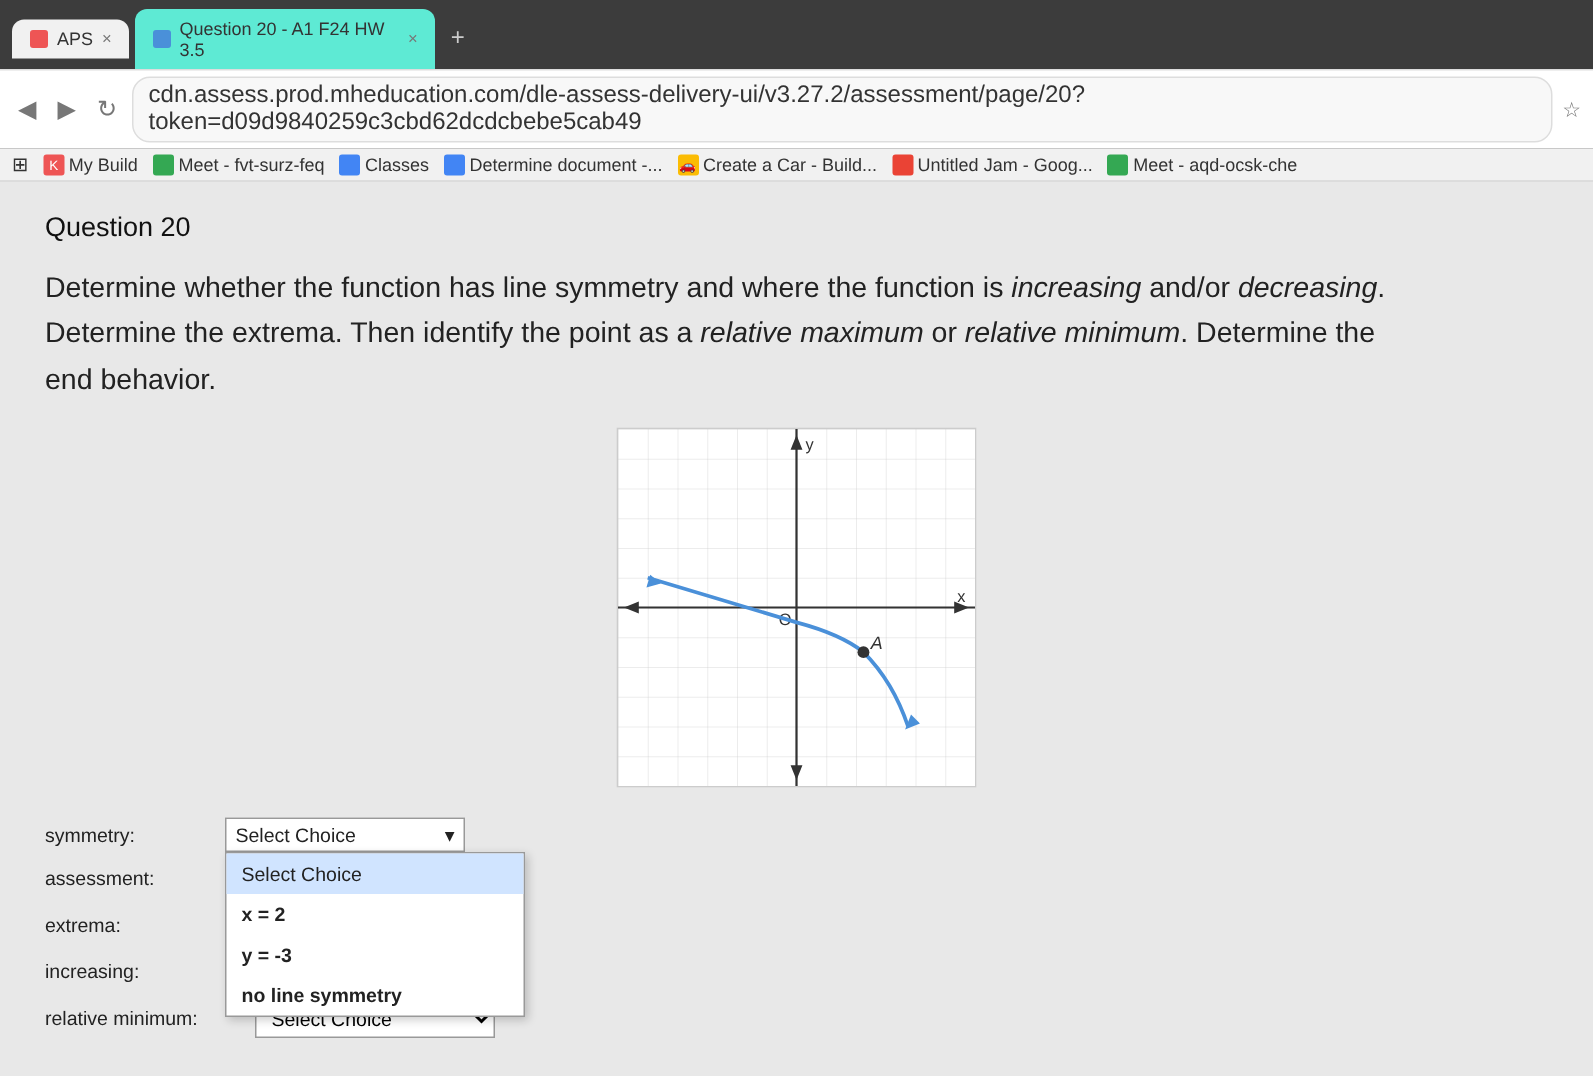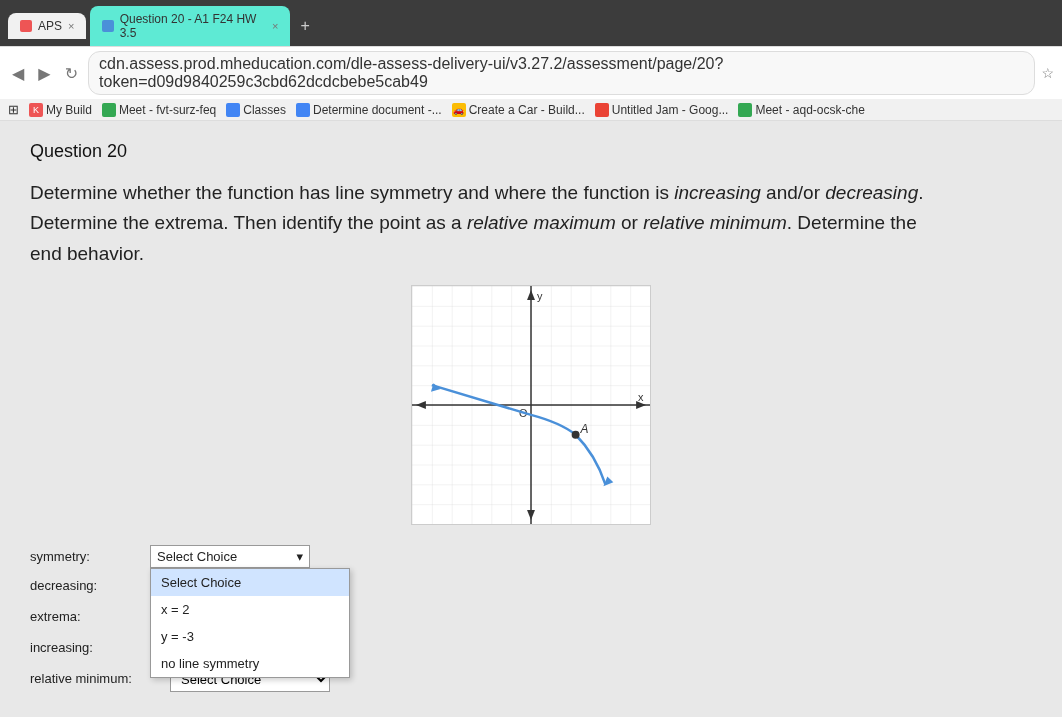--- a/index.html
+++ b/index.html
@@ -34,21 +34,21 @@
     
     .form-area { margin-top: 10px; }
     .form-row { display: flex; align-items: flex-start; margin-bottom: 6px; font-size: 13px; color: #222; position: relative; }
     .form-label { min-width: 120px; padding-top: 4px; }
     select { border: 1px solid #999; background: #fff; padding: 3px 6px; font-size: 13px; min-width: 160px; cursor: pointer; appearance: auto; }
 
     
     .dropdown-open-container { position: relative; display: inline-block; }
     .dropdown-trigger { border: 1px solid #999; background: #fff; padding: 3px 6px; font-size: 13px; min-width: 160px; display: flex; align-items: center; justify-content: space-between; cursor: pointer; }
     .dropdown-list { position: absolute; top: 100%; left: 0; background: #fff; border: 1px solid #999; min-width: 200px; z-index: 10; box-shadow: 2px 2px 6px rgba(0,0,0,0.2); }
-    .dropdown-item { padding: 6px 10px; font-size: 13px; color: #222; cursor: pointer; }
+    .dropdown-item { padding: 6px 10px; font-size: 13px; color: #222; cursor: pointer; font-weight: bold; }
     .dropdown-item.selected-highlight { background: #d0e4ff; font-weight: 500; }
   </style>
 </head>
 <body>
 
 <div class="browser-chrome">
   <div class="tab-bar">
     <div class="tab">
       <span style="width:12px;height:12px;background:#e55;border-radius:2px;display:inline-block;"></span>
       <span>APS</span>
@@ -157,21 +157,21 @@
         <div class="dropdown-list">
           <div class="dropdown-item selected-highlight">Select Choice</div>
           <div class="dropdown-item">x = 2</div>
           <div class="dropdown-item">y = -3</div>
           <div class="dropdown-item">no line symmetry</div>
         </div>
       </div>
     </div>
 
     <div class="form-row">
-      <span class="form-label">decreasing:</span>
+      <span class="form-label">assessment:</span>
       <select>
         <option>Select Choice</option>
         <option>x = 2</option>
         <option>y = -3</option>
         <option>no line symmetry</option>
       </select>
     </div>
 
     <div class="form-row">
       <span class="form-label">extrema:</span>

